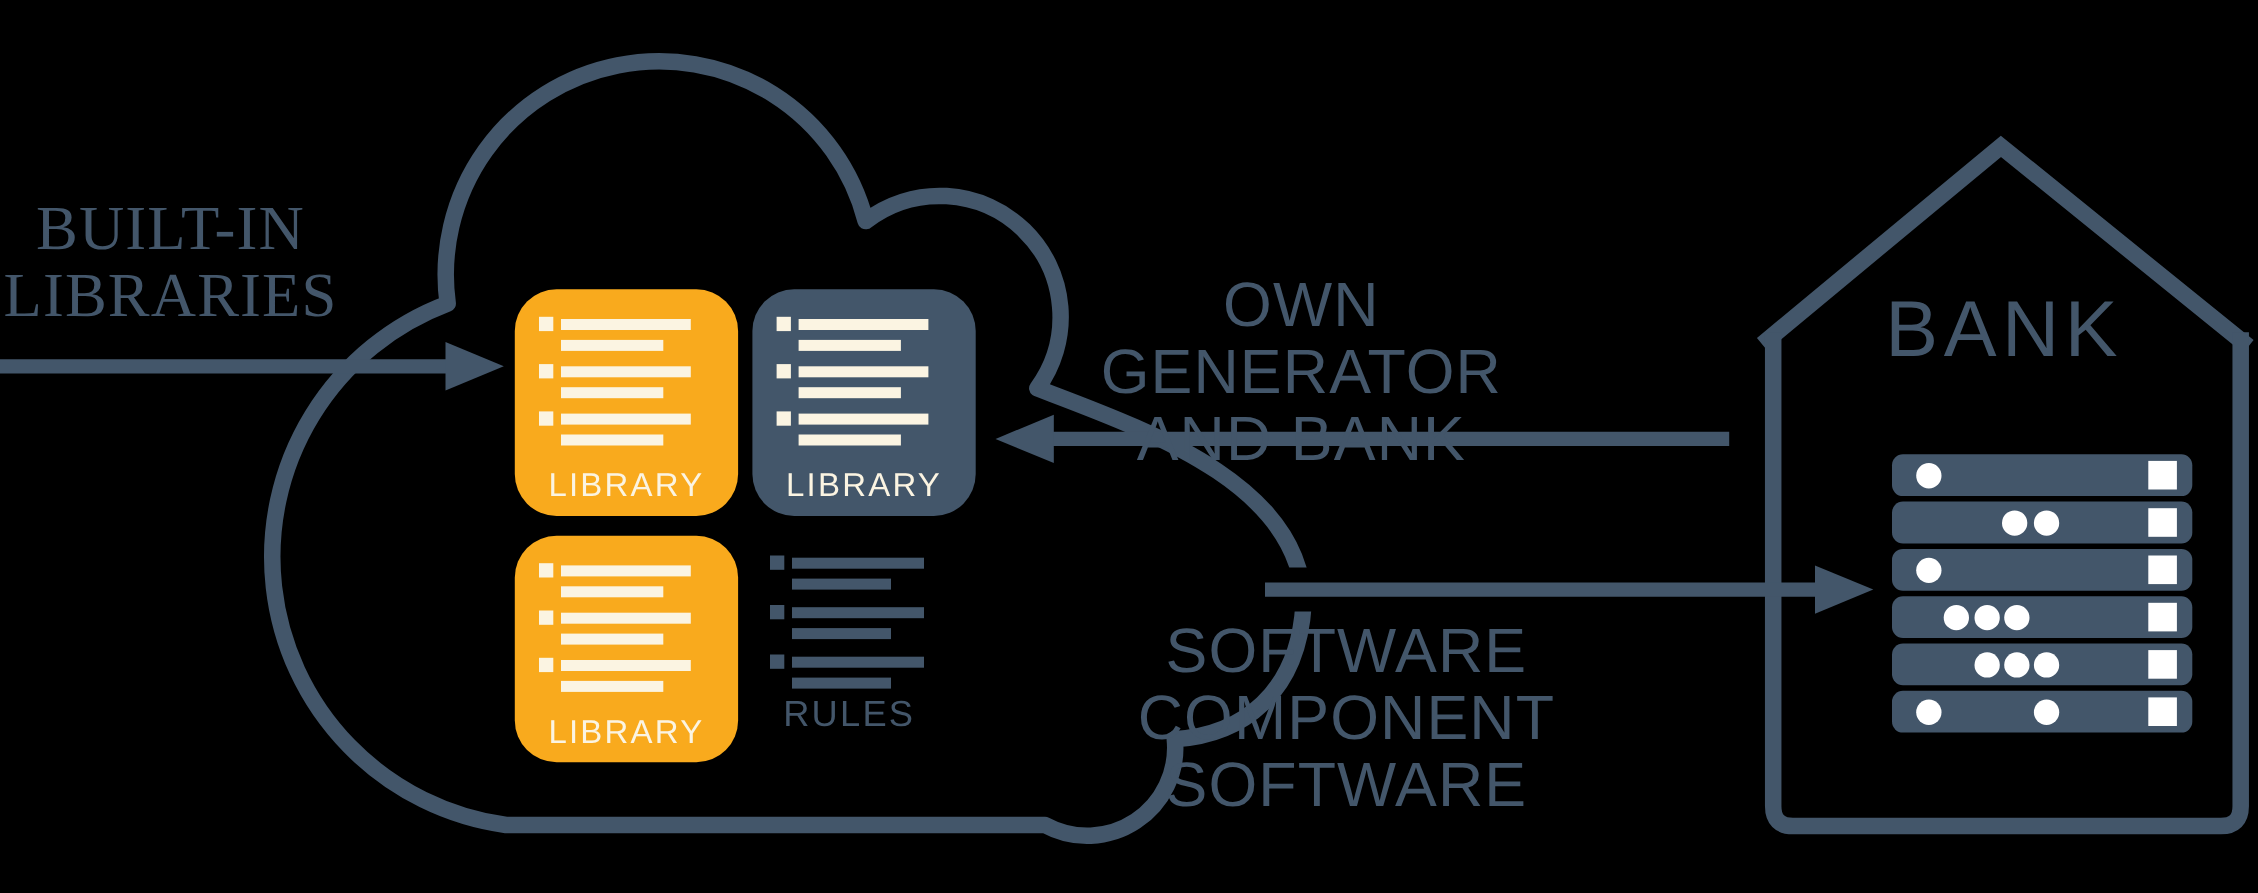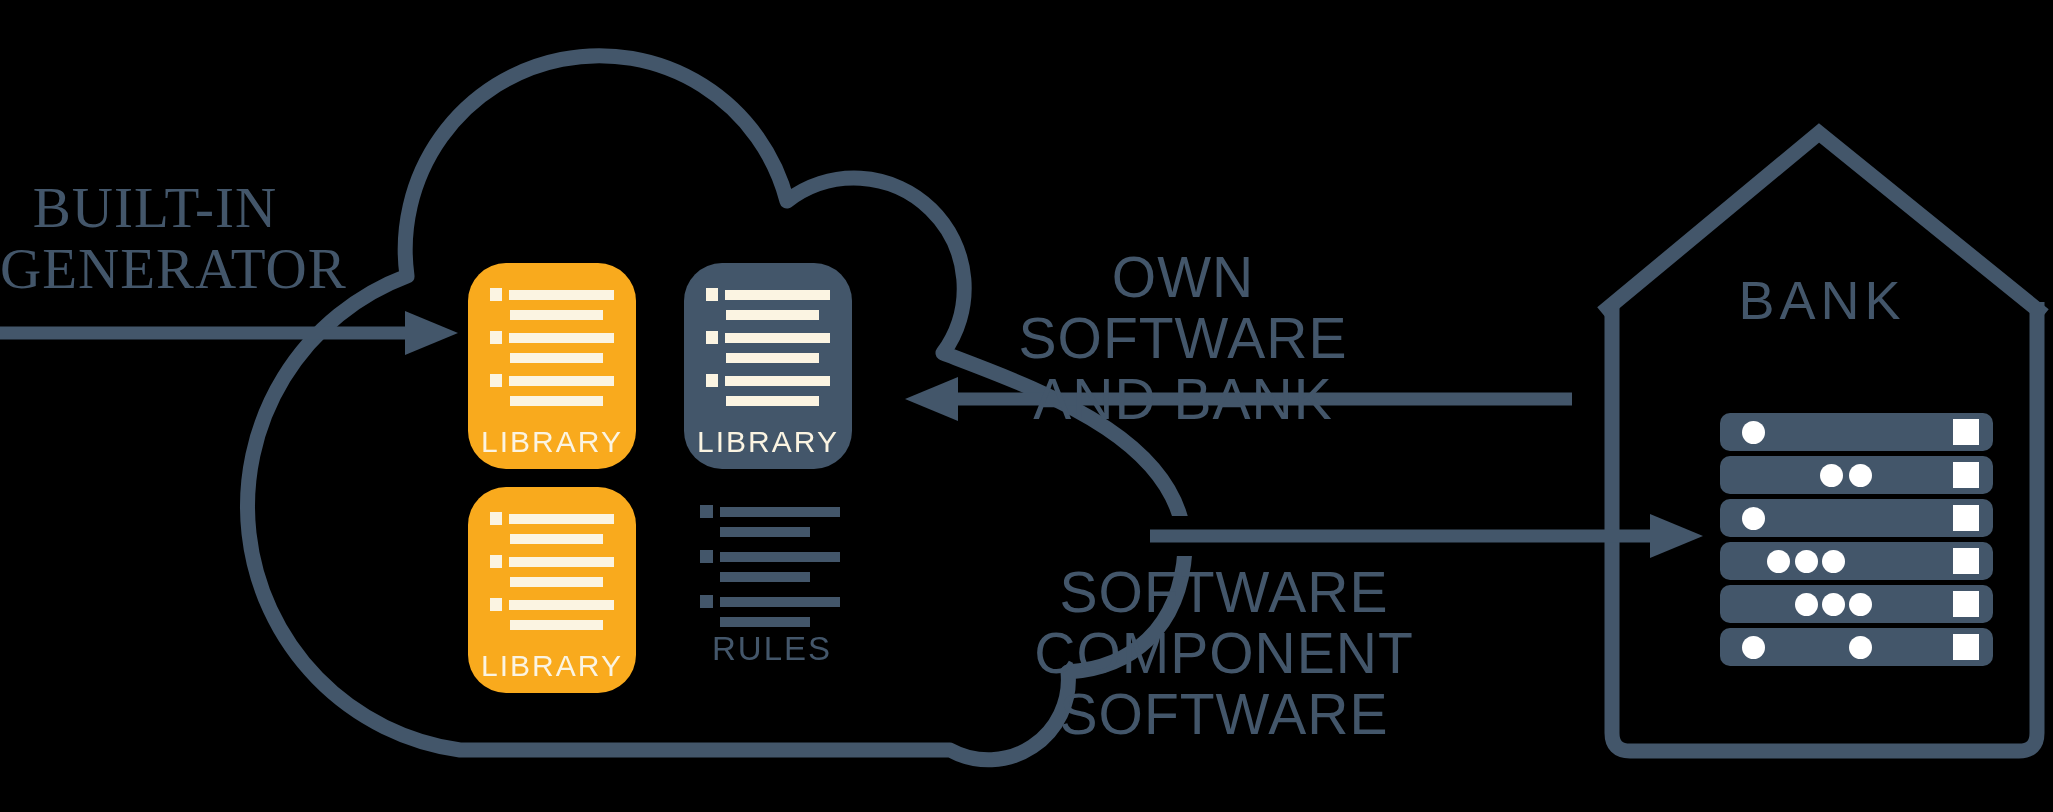--- a/index.html
+++ b/index.html
@@ -17,24 +17,24 @@
   }
   svg.lines{position:absolute;left:0;top:0;}
   .cloud-path{fill:none;stroke:var(--slate);stroke-width:15;stroke-linecap:round;stroke-linejoin:round;}
   .house-path{fill:none;stroke:var(--slate);stroke-width:15;stroke-linecap:butt;stroke-linejoin:miter;}
   .arrow-line{fill:none;stroke:var(--slate);stroke-width:13;}
   .arrow-casing{fill:none;stroke:var(--bg);stroke-width:40;}
   .arrow-head{fill:var(--slate);stroke:none;}
 
   .lbl{position:absolute;color:var(--slate);text-align:center;font-weight:400;}
   .lbl-big{font-size:57px;line-height:61px;letter-spacing:1px;}
-  .lbl-bank{font-size:54px;line-height:80px;letter-spacing:5px;}
+  .lbl-bank{font-size:72px;line-height:80px;letter-spacing:5px;}
 
   
-  .libicon{position:absolute;width:168px;height:206px;border-radius:38px;padding:25px 22px 0 22px;}
+  .libicon{position:absolute;width:203px;height:206px;border-radius:38px;padding:25px 22px 0 22px;}
   .libicon.yellow{background:var(--yellow);}
   .libicon.slate{background:var(--slate);}
   .grp{margin-bottom:15px;}
   .ra{display:flex;align-items:center;height:13px;margin-bottom:5px;}
   .bullet{display:inline-block;width:13px;height:13px;margin-right:7px;background:var(--cream);}
   .bar{display:inline-block;height:10px;background:var(--cream);}
   .bar.long{width:118px;}
   .rb{margin-left:20px;height:10px;}
   .bar.short{width:93px;}
   .libname{position:absolute;left:0;right:0;bottom:10px;text-align:center;
@@ -88,25 +88,25 @@
 
     <g>
       <path class="arrow-casing" d="M 1152,536 L 1220,536"></path>
       <path class="arrow-line" d="M 1150,536 L 1657,536"></path>
       <polygon class="arrow-head" points="1703,536 1650,514 1650,558"></polygon>
     </g>
   </svg>
 
   <div class="lbl lbl-big" style="left:0;top:177px;width:310px;font-family:Liberation Serif, serif;">
     <div>BUILT-IN</div>
-    <div>GENERATOR</div>
+    <div>LIBRARIES</div>
   </div>
 
   <div class="lbl lbl-big" style="left:983px;top:247px;width:400px;">
-    <div>OWN SOFTWARE</div>
+    <div>OWN GENERATOR</div>
     <div>AND BANK</div>
   </div>
 
   <div class="lbl lbl-big" style="left:1024px;top:562px;width:400px;">
     <div>SOFTWARE</div>
     <div>COMPONENT</div>
     <div>SOFTWARE</div>
   </div>
 
   <div class="lbl lbl-bank" style="left:1672px;top:260px;width:300px;">BANK</div>

